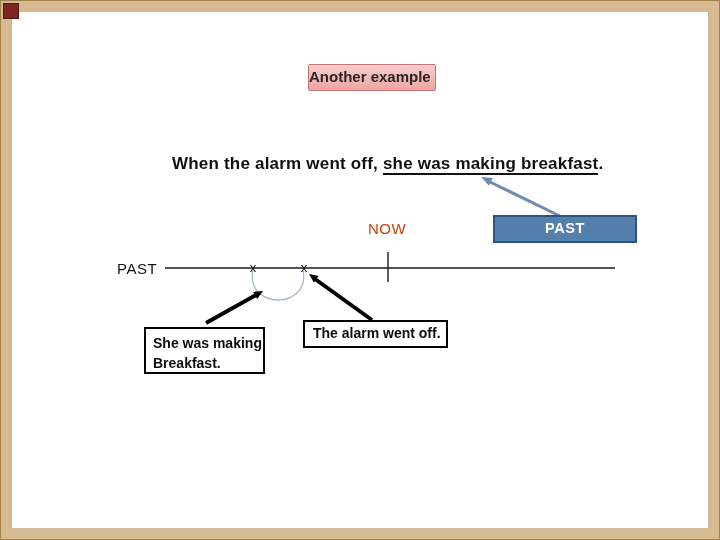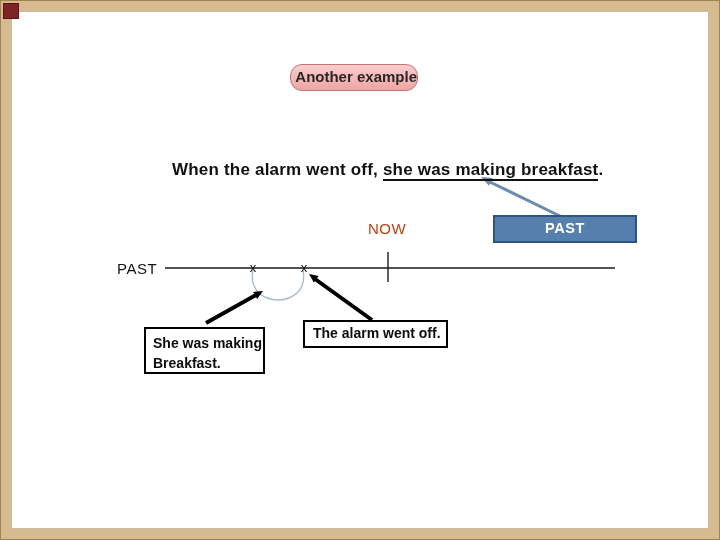--- a/index.html
+++ b/index.html
@@ -10,27 +10,27 @@
   .overlay{position:absolute;left:0;top:0;width:720px;height:540px;pointer-events:none;}
 
   
   .frame-outer{position:absolute;inset:0;border:1px solid var(--frame-line,#a3824f);pointer-events:none;z-index:40;}
   .frame-band{position:absolute;inset:1px;border:10px solid var(--frame-band,#d6ba90);pointer-events:none;z-index:40;}
   .frame-inner{position:absolute;inset:11px;border:1px solid var(--frame-line,#a3824f);opacity:.55;pointer-events:none;z-index:40;}
   .corner-square{position:absolute;left:3px;top:3px;width:14px;height:14px;
     background:var(--corner-square,#7d2425);border:1px solid #5a1616;z-index:41;}
 
   .title-box{
-    position:absolute;left:290px;top:64px;width:126px;height:25px;
+    position:absolute;left:308px;top:64px;width:126px;height:25px;
     background:linear-gradient(to bottom,var(--title-fill-top,#f9cdcd),var(--title-fill-bottom,#eea5a3));
-    border:1px solid var(--title-border,#c57472);border-radius:12px;
-    color:#2b2626;font-size:15px;font-weight:bold;text-align:right;line-height:24px;
+    border:1px solid var(--title-border,#c57472);border-radius:2px;
+    color:#2b2626;font-size:15px;font-weight:bold;text-align:left;line-height:24px;
   }
   .sentence{
-    position:absolute;left:172px;top:160px;white-space:nowrap;
+    position:absolute;left:172px;top:154px;white-space:nowrap;
     color:var(--ink,#111111);font-size:17px;font-weight:bold;letter-spacing:.2px;
   }
   .sentence .u{border-bottom:2px solid var(--ink,#111111);}
   .now{position:absolute;left:368px;top:220px;color:#c2410c;font-size:15px;letter-spacing:.5px;}
   .past{position:absolute;left:117px;top:260px;color:#141414;font-size:15px;letter-spacing:.5px;}
   .tag{
     position:absolute;left:493px;top:215px;width:144px;height:28px;box-sizing:border-box;
     background:var(--tag-fill,#5580ae);border:2px solid var(--tag-border,#2c5484);
     color:var(--tag-text,#ffffff);font-size:14.5px;font-weight:600;letter-spacing:.6px;
     text-align:center;line-height:23px;

